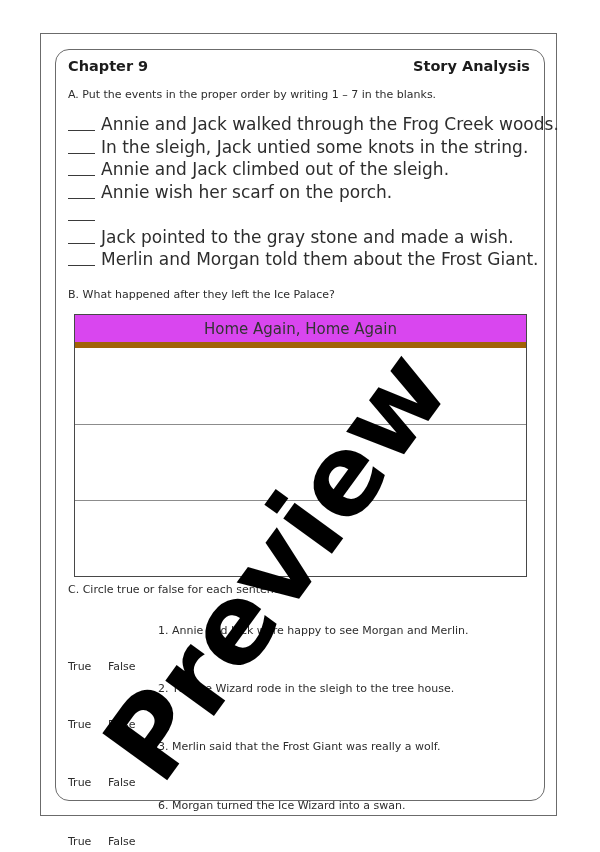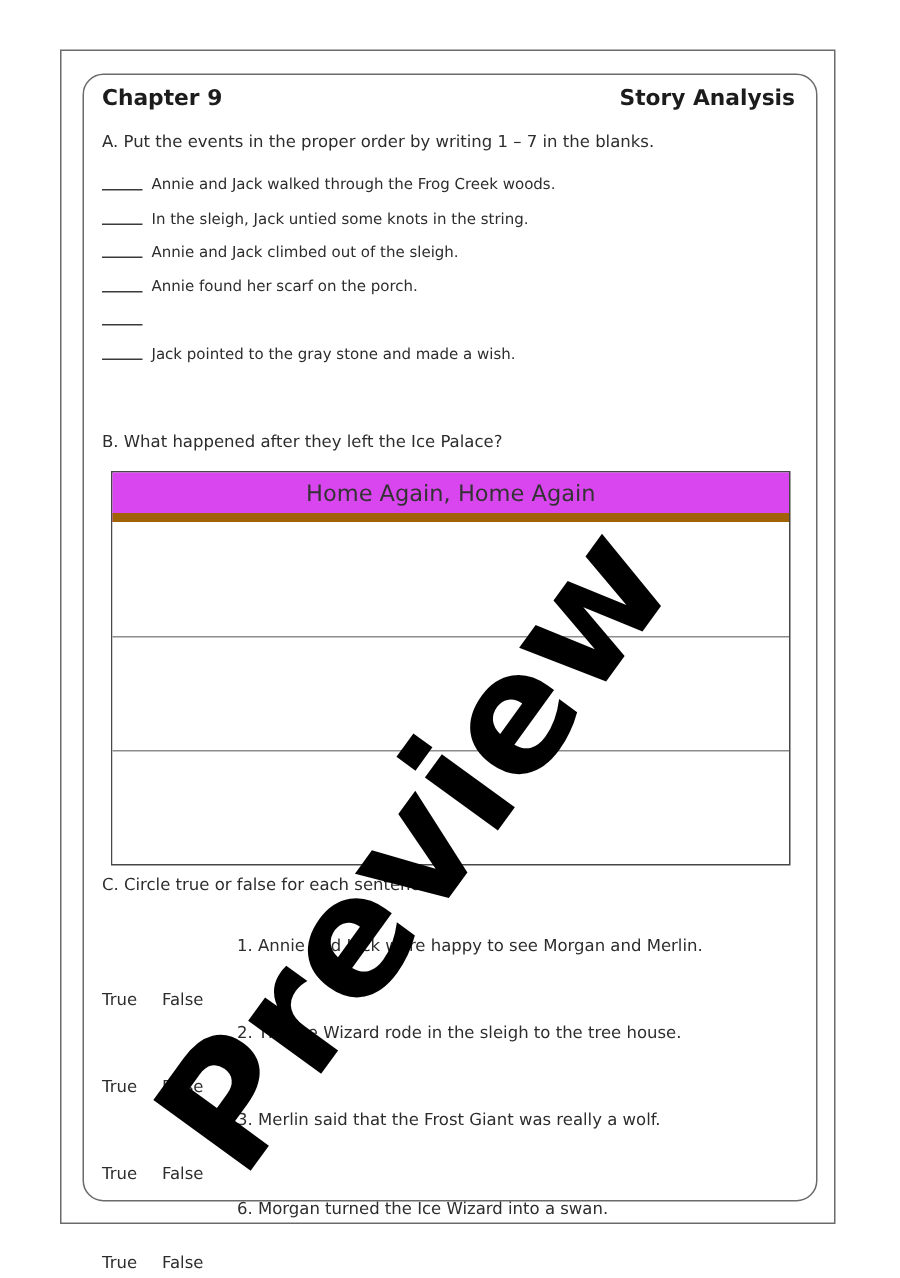--- a/index.html
+++ b/index.html
@@ -52,21 +52,21 @@
   }
   .prompt-a { top: 37px; }
   .prompt-b { top: 237px; }
   .prompt-c { top: 532px; }
   .list-a {
     position: absolute;
     left: 12px; right: 12px; top: 63px;
   }
   .order-item {
     line-height: 22.5px;
-    font-size: 10px;
+    font-size: 17px;
     white-space: nowrap;
   }
   .blank {
     display: inline-block;
     width: 27px;
     height: 11px;
     border-bottom: 1.2px solid #3a3a3a;
     margin-right: 6px;
     transform: translateY(1px);
   }
@@ -127,23 +127,24 @@
       <span>Chapter 9</span>
       <span>Story Analysis</span>
     </div>
 
     <div class="prompt prompt-a">A. Put the events in the proper order by writing 1 – 7 in the blanks.</div>
 
     <div class="list-a">
       <div class="order-item"><span class="blank"></span><span>Annie and Jack walked through the Frog Creek woods.</span></div>
       <div class="order-item"><span class="blank"></span><span>In the sleigh, Jack untied some knots in the string.</span></div>
       <div class="order-item"><span class="blank"></span><span>Annie and Jack climbed out of the sleigh.</span></div>
-      <div class="order-item"><span class="blank"></span><span>Annie found her scarf on the porch.</span></div>
+      <div class="order-item"><span class="blank"></span><span>Annie wish her scarf on the porch.</span></div>
       <div class="order-item"><span class="blank"></span></div>
       <div class="order-item"><span class="blank"></span><span>Jack pointed to the gray stone and made a wish.</span></div>
+      <div class="order-item"><span class="blank"></span><span>Merlin and Morgan told them about the Frost Giant.</span></div>
     </div>
 
     <div class="prompt prompt-b">B. What happened after they left the Ice Palace?</div>
 
     <div class="story-table">
       <div class="story-table-header">Home Again, Home Again</div>
       <div class="story-table-row"></div>
       <div class="story-table-row"></div>
       <div class="story-table-row"></div>
     </div>

